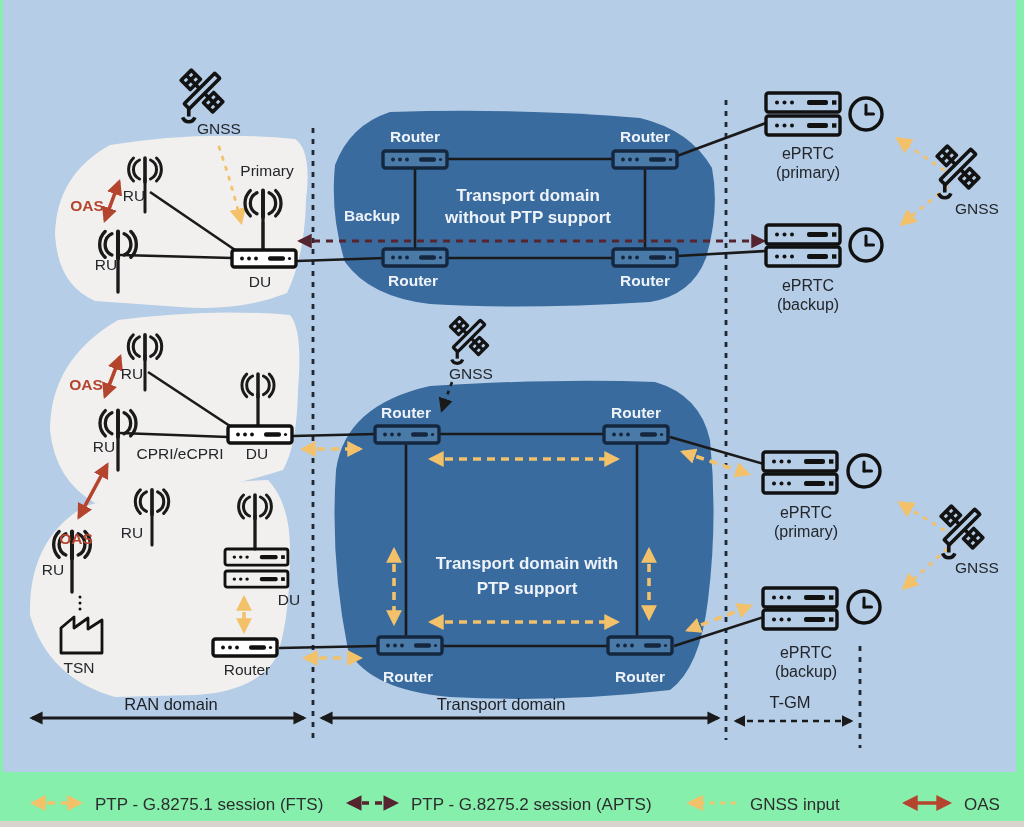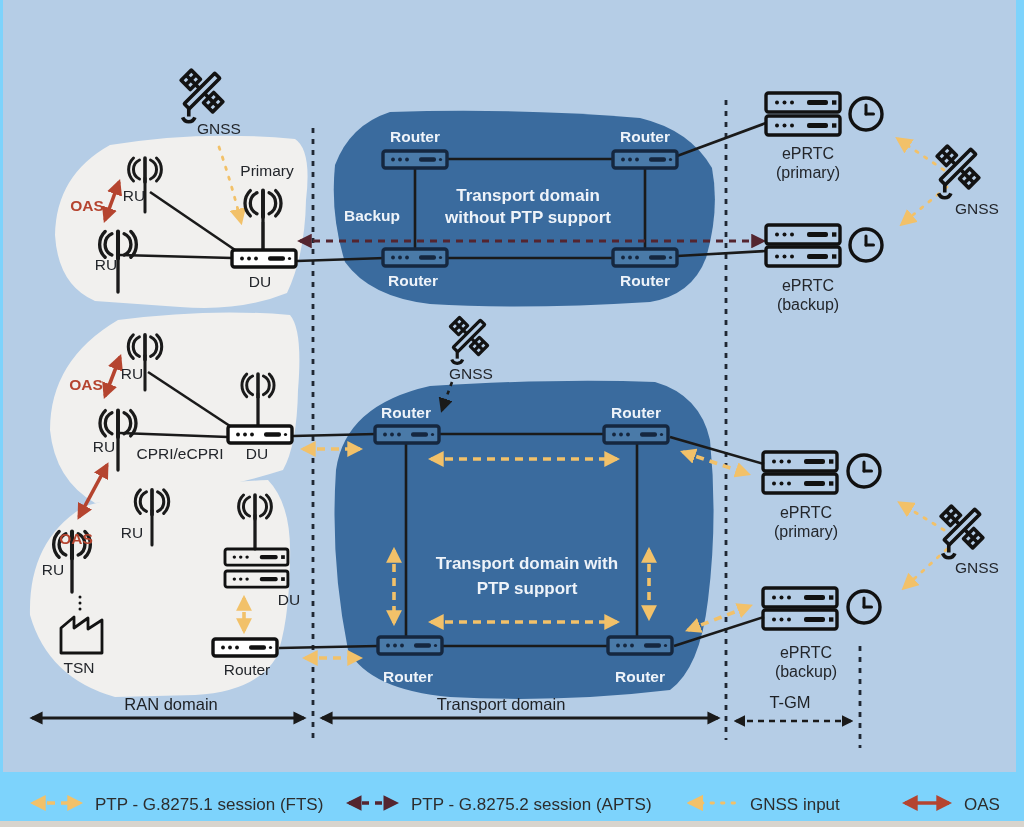--- a/index.html
+++ b/index.html
@@ -1,16 +1,16 @@
 <!DOCTYPE html>
 <html><head>
 <meta charset="utf-8">
 <style>
   html,body{margin:0;padding:0;background:#ffffff;}
-  .stage{position:relative;width:1024px;height:827px;background:#7dd3fc;overflow:hidden;
+  .stage{position:relative;width:1024px;height:827px;background:#86efac;overflow:hidden;
          font-family:"Liberation Sans", sans-serif;}
   svg text{font-family:"Liberation Sans", sans-serif;}
   .lbl{fill:#23262b;font-size:15.5px;font-weight:500;}
   .lbl-w{fill:#eef3f9;font-size:15.5px;font-weight:600;}
   .lbl-red{fill:#b5442f;font-size:15.5px;font-weight:600;}
   .title-w{fill:#eef3f9;font-size:17px;font-weight:600;}
   .lbl-axis{fill:#1d2024;font-size:16.5px;font-weight:500;}
   .lbl-legend{fill:#2d2d2d;font-size:17px;font-weight:500;}
   .ctr{text-anchor:middle;}
 </style>

